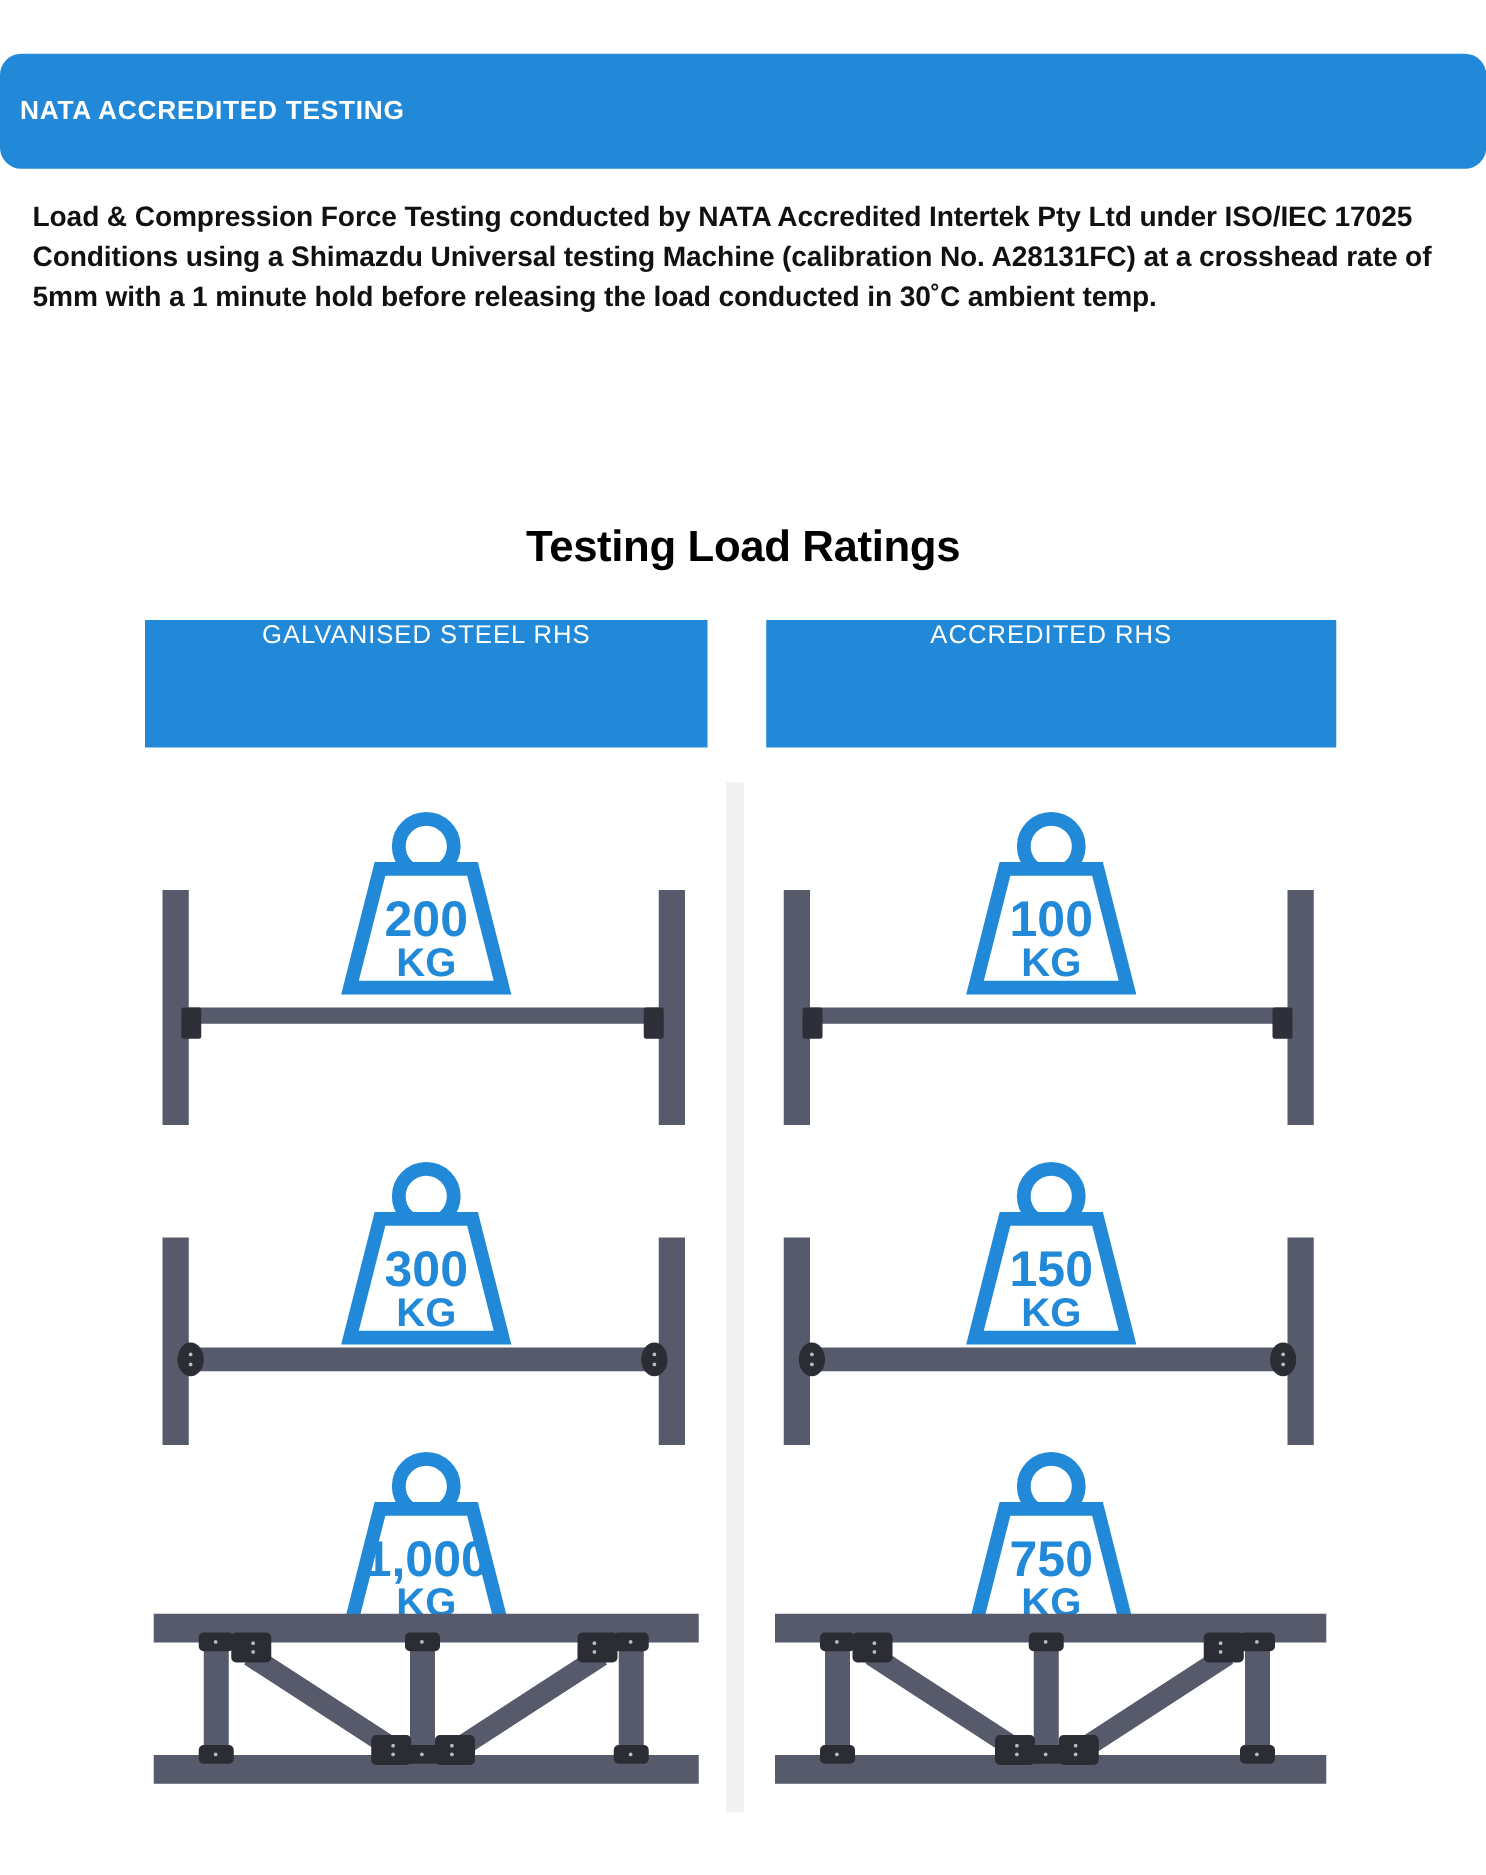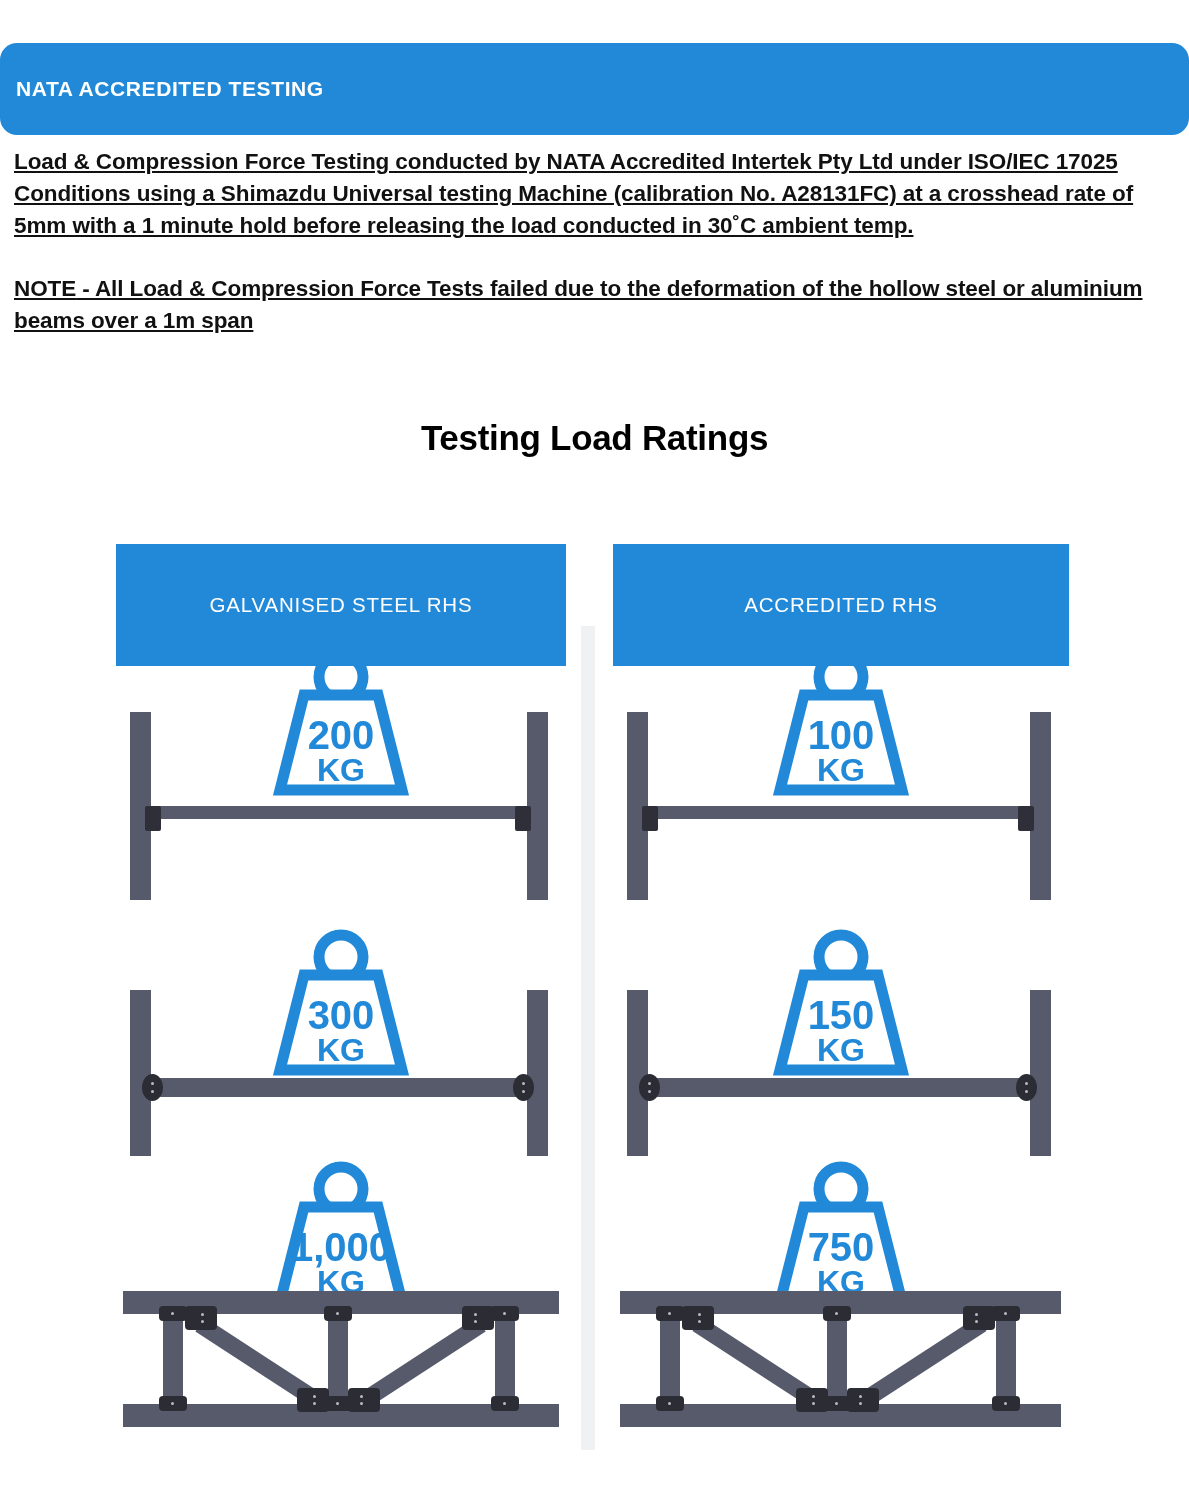--- a/index.html
+++ b/index.html
@@ -41,23 +41,22 @@
     position: absolute;
     left: 14px;
     top: 146px;
     width: 1164px;
   }
   .para {
     font-size: 22.5px;
     line-height: 32px;
     font-weight: 600;
     color: #111111;
-    margin: 0;
+    margin: 12px;
     letter-spacing: -0.1px;
-    text-decoration: underline;
   }
   .para.note {
     margin-top: 31px;
   }
   .note-lead {
     font-weight: bold;
   }
 
   
   .section-title {
@@ -78,25 +77,24 @@
     left: 581px;
     top: 626px;
     width: 14px;
     height: 824px;
     background: #F0F1F3;
   }
 
   
   .col-head {
     position: absolute;
-    top: 544px;
-    height: 122px;
+    top: 496px;
+    height: 102px;
     background: #2189D8;
     display: flex;
-    align-items: center;
     justify-content: center;
   }
   .col-head.left  { left: 116px; width: 450px; }
   .col-head.right { left: 613px; width: 456px; }
   .col-head-label {
     color: #ffffff;
     font-size: 20.5px;
     font-weight: normal;
     letter-spacing: 0.8px;
   }
@@ -163,23 +161,20 @@
 </style>
 </head>
 <body>
 
 <div class="banner">
   <div class="banner-title">NATA ACCREDITED TESTING</div>
 </div>
 
 <div class="copy">
   <p class="para">Load &amp; Compression Force Testing conducted by NATA Accredited Intertek Pty Ltd under ISO/IEC 17025 Conditions using a Shimazdu Universal testing Machine (calibration No. A28131FC) at a crosshead rate of 5mm with a 1 minute hold before releasing the load conducted in 30˚C ambient temp.</p>
-  <p class="para note">
-    <span class="note-lead">NOTE</span><span> - All Load &amp; Compression Force Tests failed due to the deformation of the hollow steel or aluminium beams over a 1m span</span>
-  </p>
 </div>
 
 <div class="section-title">Testing Load Ratings</div>
 
 <div class="divider"></div>
 
 <div class="col-head left">
   <span class="col-head-label">GALVANISED STEEL RHS</span>
 </div>
 <div class="col-head right">

